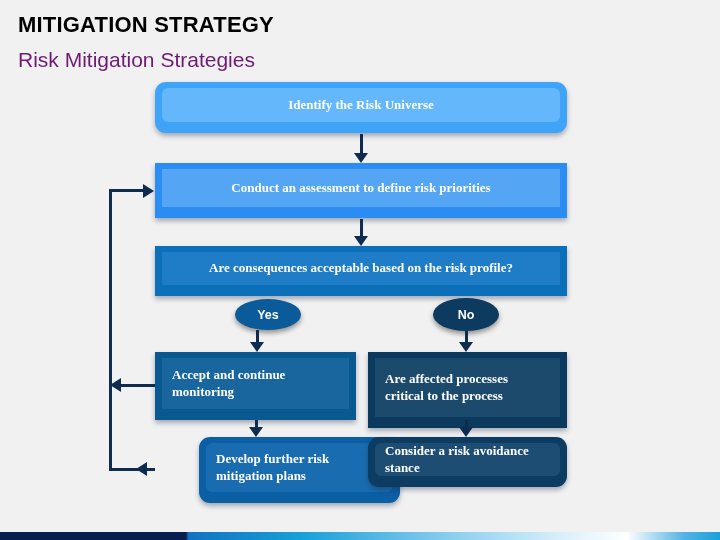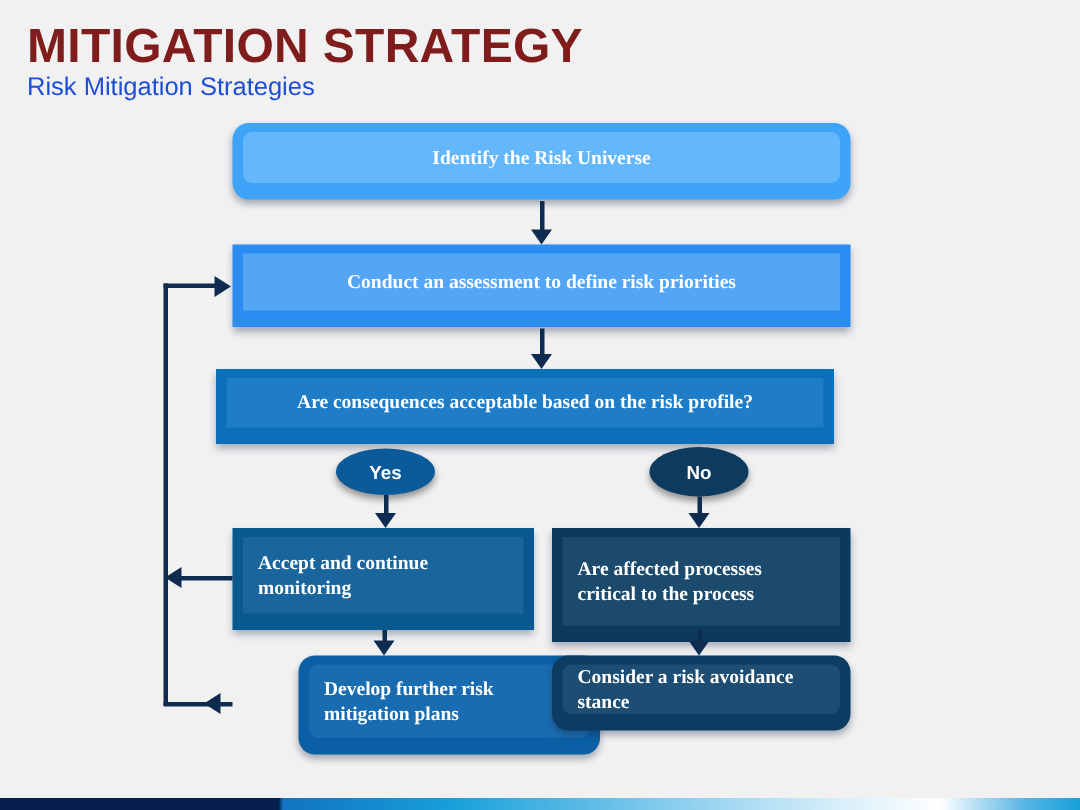--- a/index.html
+++ b/index.html
@@ -1,60 +1,60 @@
 <!DOCTYPE html>
 <html style="--bg: #F1F1F2; --box1-outer: #3FA4F7; --box1-inner: #63B7FA; --box2-outer: #2B8CF2; --box2-inner: #55A5F5; --box3-outer: #0B6FB9; --box3-inner: #1E7DC6; --yes-fill: #0B5A9A; --no-fill: #0D3B60; --accept-outer: #0A5890; --accept-inner: #19659E; --affected-outer: #0C3A5E; --affected-inner: #1C4A6D; --develop-outer: #0B5FA4; --develop-inner: #1A6CB0; --consider-outer: #0D3C62; --consider-inner: #1D4D72; --arrow: #0E2C50; --bar-navy: #071F4E; --bar-blue: #1173C2; --bar-cyan: #18A0DA;"><head>
 <meta charset="utf-8">
 <style>
   html,body{margin:0;padding:0;background:#e8e8e8;}
   .slide{
     position:relative;width:720px;height:540px;overflow:hidden;
     background:var(--bg);font-family:"Liberation Sans",sans-serif;
   }
   .title{
-    position:absolute;left:18px;top:12px;font-size:32px;font-weight:bold;
-    color:#7f1d1d;letter-spacing:.2px;
+    position:absolute;left:18px;top:12px;font-size:22px;font-weight:bold;
+    color:#000000;letter-spacing:.2px;
   }
   .subtitle{
-    position:absolute;left:18px;top:48px;font-size:17px;color:#1d4ed8;
+    position:absolute;left:18px;top:48px;font-size:21px;color:#701a75;
   }
   
   .node{
     position:absolute;box-sizing:border-box;display:flex;
     padding:6px 7px 11px 7px;
     box-shadow:0 3px 5px rgba(20,35,60,.35);
   }
   .node .inner{
     flex:1;display:flex;align-items:center;justify-content:center;
     text-align:left;color:#fff;font-weight:bold;font-size:13px;line-height:1.3;
     padding:0 10px;
     font-family:Liberation Serif, serif;
   }
   .rounded{border-radius:11px;}
   .rounded .inner{border-radius:6px;}
   .n-identify{left:155px;top:82px;width:412px;height:51px;background:var(--box1-outer);}
   .n-identify .inner{background:var(--box1-inner);}
   .n-assess{left:155px;top:163px;width:412px;height:55px;background:var(--box2-outer);}
   .n-assess .inner{background:var(--box2-inner);}
-  .n-consequences{left:144px;top:246px;width:412px;height:50px;background:var(--box3-outer);}
+  .n-consequences{left:155px;top:246px;width:412px;height:50px;background:var(--box3-outer);}
   .n-consequences .inner{background:var(--box3-inner);}
   .n-accept{left:155px;top:352px;width:201px;height:68px;background:var(--accept-outer);}
   .n-accept .inner{background:var(--accept-inner);}
   .n-affected{left:368px;top:352px;width:199px;height:76px;background:var(--affected-outer);}
   .n-affected .inner{background:var(--affected-inner);}
   .n-develop{left:155px;top:437px;width:201px;height:66px;background:var(--develop-outer);margin-left:44px;}
   .n-develop .inner{background:var(--develop-inner);}
   .n-consider{left:368px;top:437px;width:199px;height:50px;background:var(--consider-outer);}
   .n-consider .inner{background:var(--consider-inner);}
   
   .pill{
     position:absolute;border-radius:50%;display:flex;align-items:center;justify-content:center;
     color:#fff;font-weight:bold;font-size:12.5px;box-shadow:0 3px 5px rgba(0,0,0,.4);
   }
-  .p-yes{left:224px;top:299px;width:66px;height:31px;background:var(--yes-fill);}
+  .p-yes{left:235px;top:299px;width:66px;height:31px;background:var(--yes-fill);}
   .p-no{left:433px;top:298px;width:66px;height:33px;background:var(--no-fill);}
   
   .vline{position:absolute;width:3px;background:var(--arrow);}
   .hline{position:absolute;height:3px;background:var(--arrow);}
   .head-down{
     position:absolute;width:0;height:0;
     border-left:7px solid transparent;border-right:7px solid transparent;
     border-top:10px solid var(--arrow);
   }
   .head-right{

